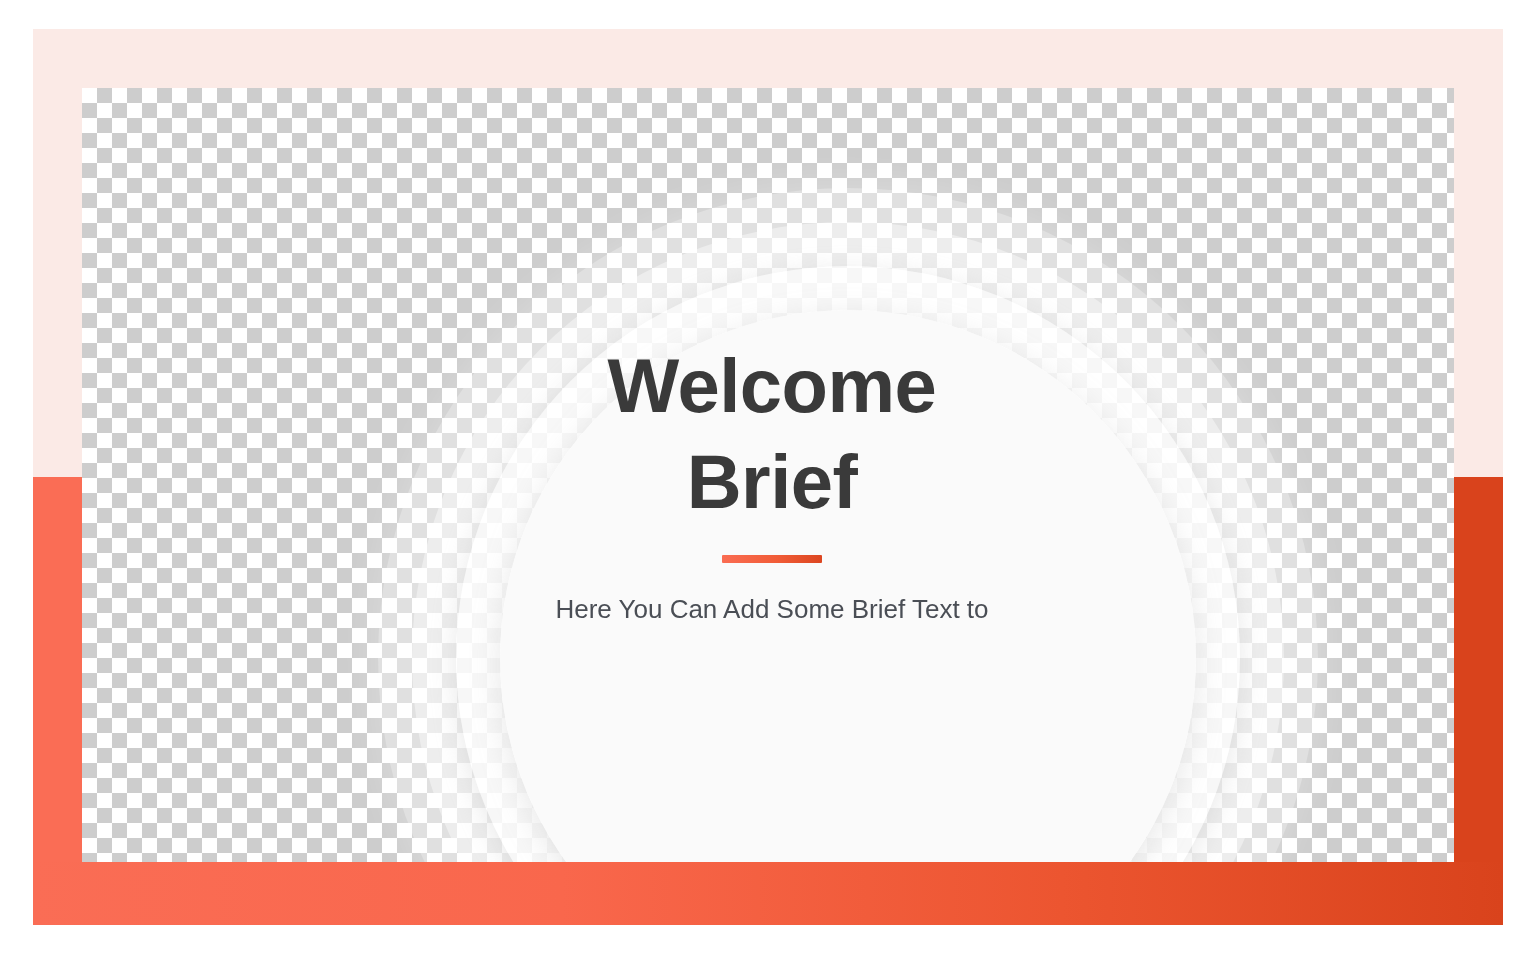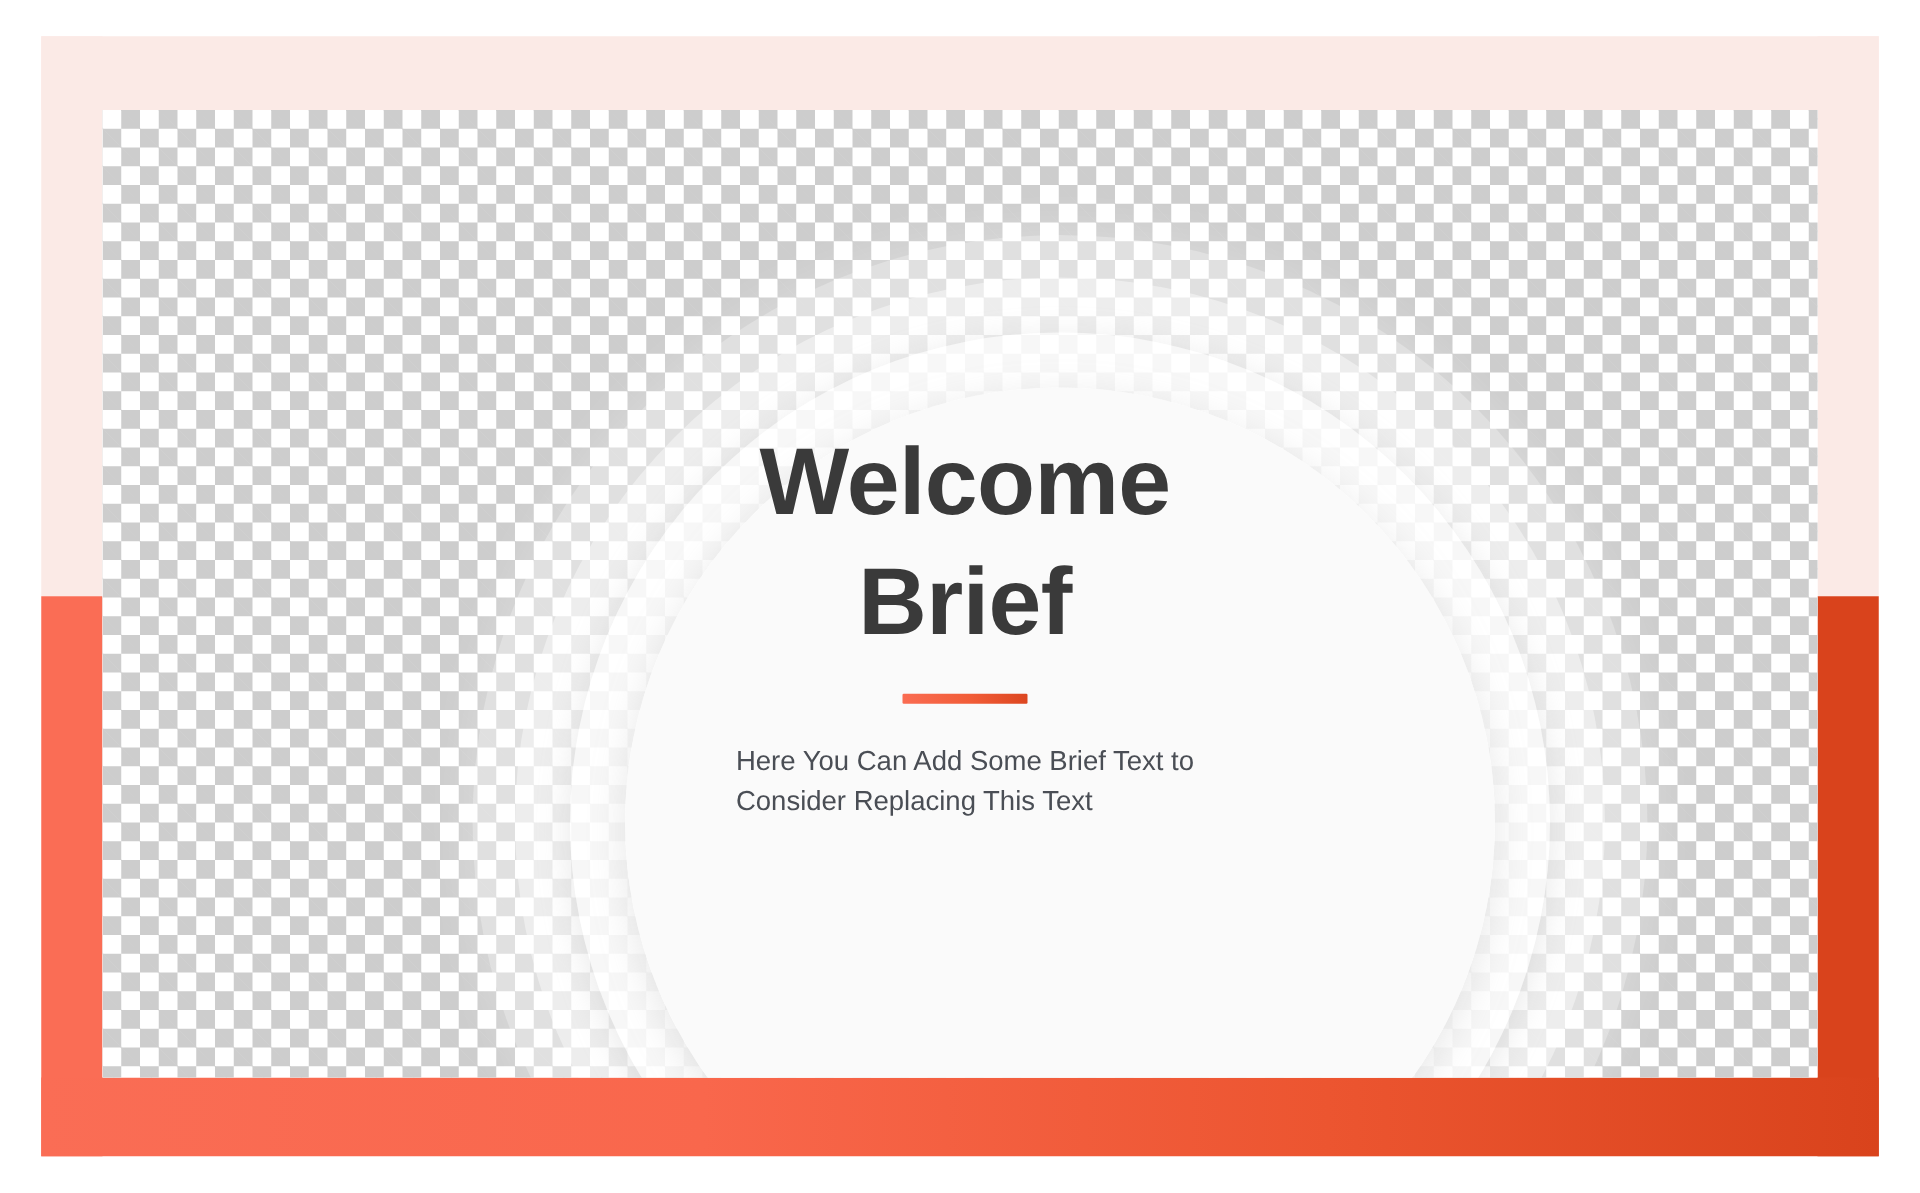--- a/index.html
+++ b/index.html
@@ -176,22 +176,23 @@
     width: 100px;
     height: 8px;
     margin: 25px auto 0 auto;
     border-radius: 1px;
     background: linear-gradient(90deg, #fa6c52 0%, #f15c37 55%, #dc4620 100%);
     pointer-events: auto;
   }
 
   .subtitle {
     margin-top: 30px;
+    text-align: center;
     color: #4a4e55;
-    font-size: 22px;
+    font-size: 26px;
     line-height: 32px;
     font-weight: 400;
     pointer-events: auto;
   }
   .subtitle-line {
     display: block;
     white-space: nowrap;
   }
 </style>
 </head>
@@ -217,17 +218,16 @@
 
     <div class="title-block">
       <div class="title-line title-dark">Welcome</div>
       <div class="title-line title-dark">Brief</div>
     </div>
 
     <div class="divider"></div>
 
     <div class="subtitle">
       <span class="subtitle-line">Here You Can Add Some Brief Text to</span>
-      <span class="subtitle-line">Consider Replacing This Text</span>
     </div>
 
   </div>
 </div>
 
 </body></html>

